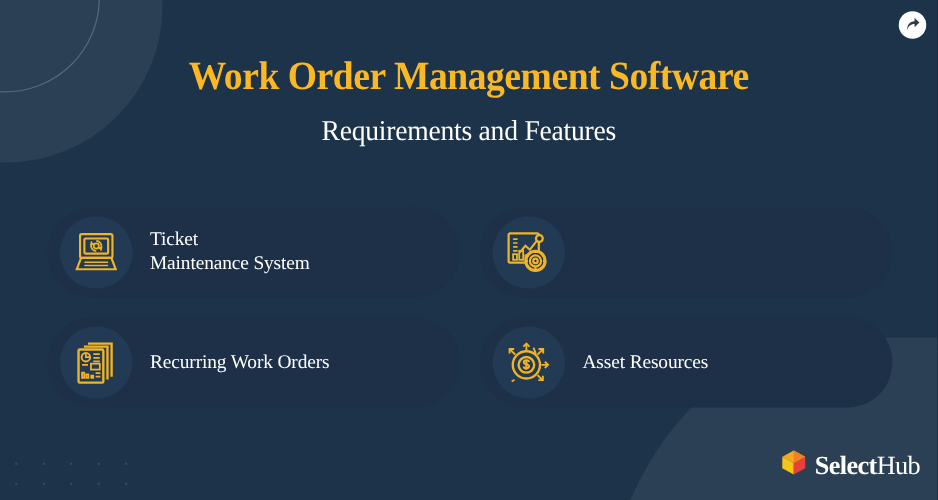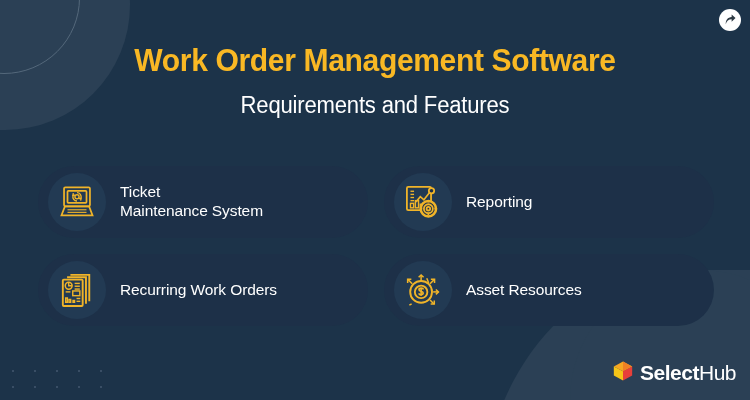--- a/index.html
+++ b/index.html
@@ -6,21 +6,21 @@
     margin: 0;
     padding: 0;
     background: #16293c;
   }
   #canvas {
     position: relative;
     width: 750px;
     height: 400px;
     overflow: hidden;
     background: #1c3349;
-    font-family: Liberation Sans, sans-serif;
+    font-family: Liberation Serif, serif;
     -webkit-font-smoothing: antialiased;
   }
 
   
   .deco { position: absolute; pointer-events: none; }
 
   #blob-topleft {
     left: -150px;
     top: -175px;
     width: 310px;
@@ -237,21 +237,20 @@
             <rect x="11.5" y="17.5" width="3.5" height="8"></rect>
             <rect x="17" y="21.5" width="3.5" height="4"></rect>
           </g>
           <circle cx="26" cy="26.5" r="9" fill="#1d3048"></circle>
           <circle cx="26" cy="26.5" r="8.2"></circle>
           <circle cx="26" cy="26.5" r="5"></circle>
           <circle cx="26" cy="26.5" r="2"></circle>
           <path d="M26 17.3v2.2M26 33.7v-2.2M17.1 26.5h2.2M34.9 26.5h-2.2"></path>
         </svg>
       </div>
-      <div class="card-label">Reporting</div>
     </div>
 
     <div class="card">
       <div class="card-icon-circle">
         <svg width="34" height="36" viewBox="0 0 36 38" fill="none" stroke="#f0b429" stroke-width="2">
           <path d="M11 3h20v28"></path>
           <path d="M7.5 5.5h20v28"></path>
           <rect x="3" y="8" width="21" height="28" rx="1"></rect>
           <circle cx="9.2" cy="14.5" r="3.6" stroke-width="1.6"></circle>
           <path d="M9.2 11v3.5h3.4" stroke-width="1.4"></path>

